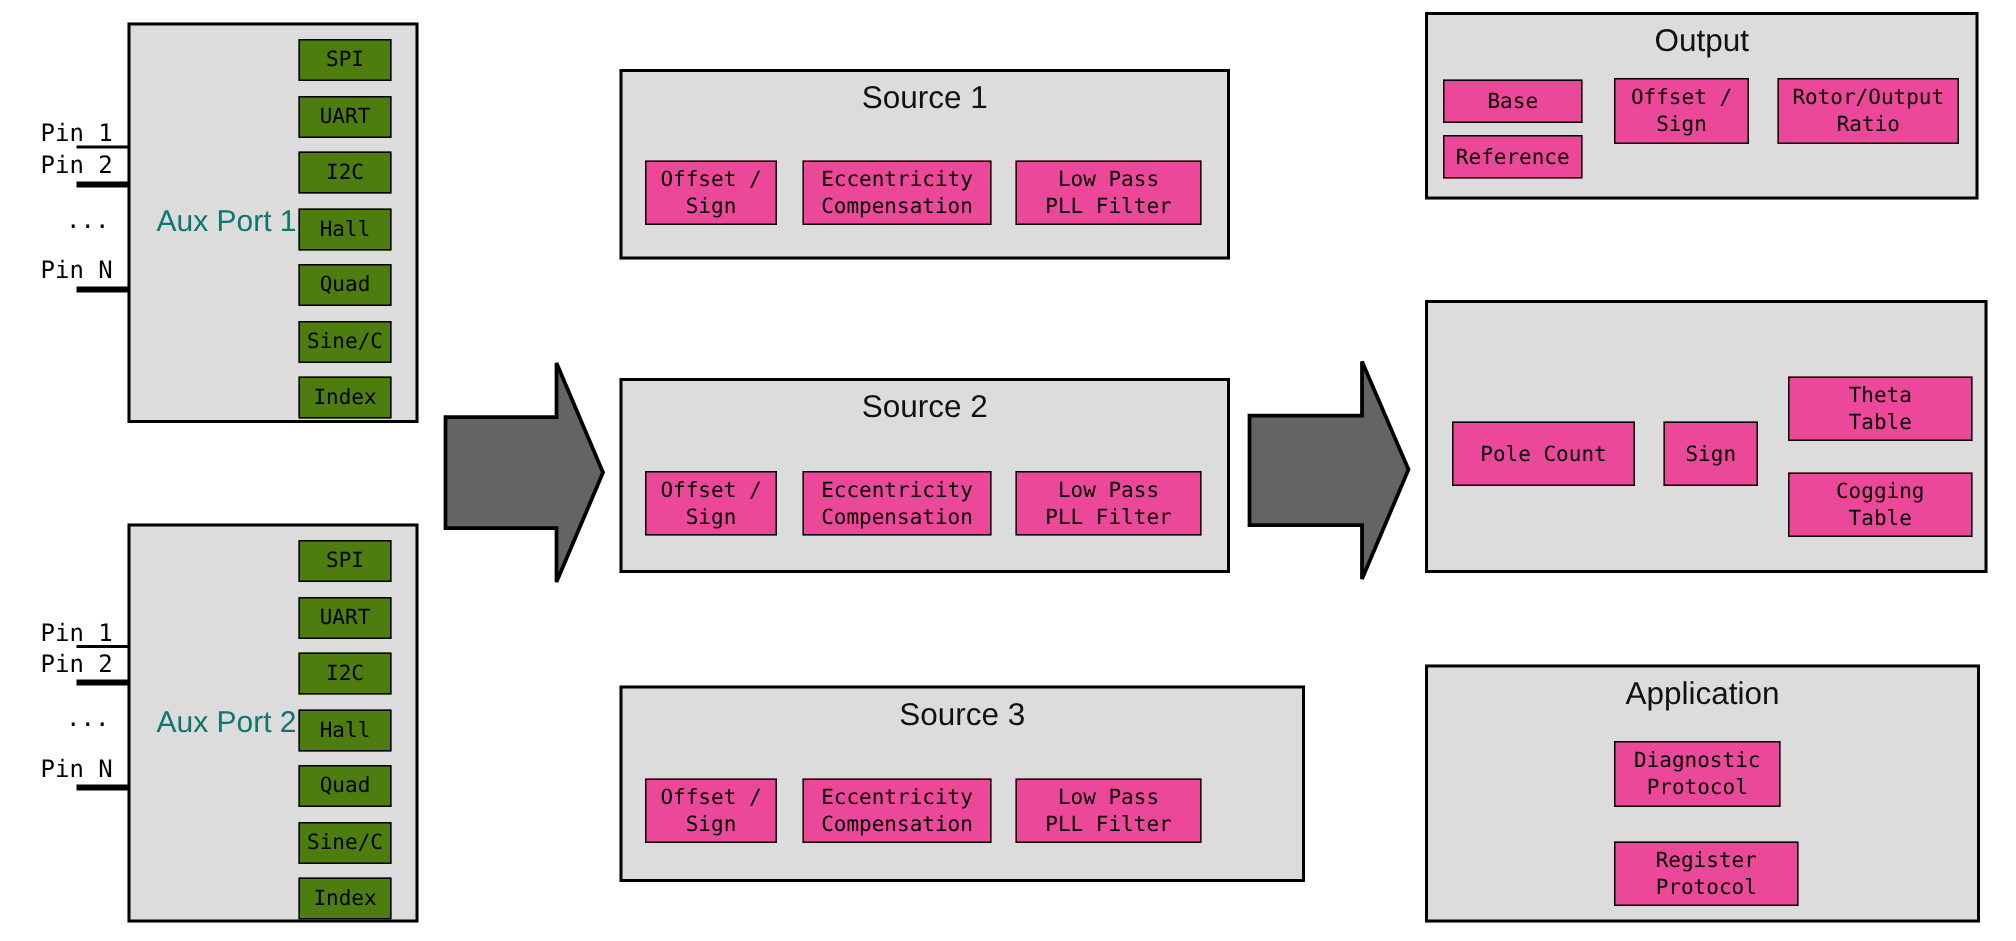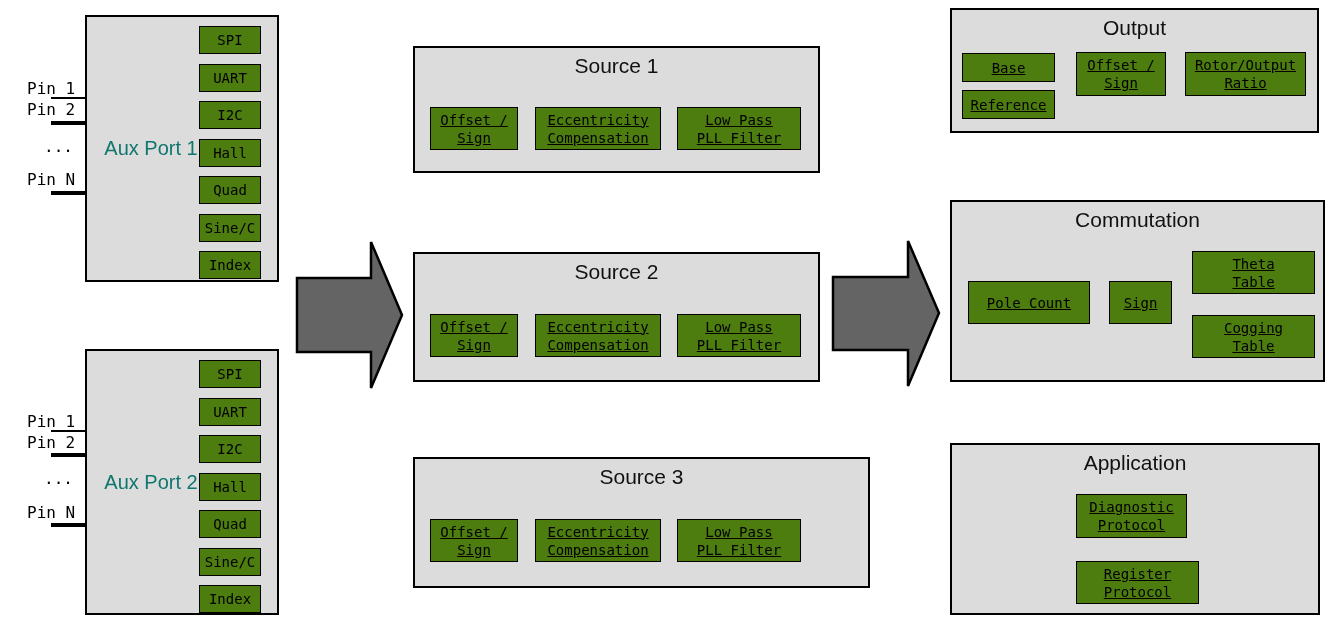--- a/index.html
+++ b/index.html
@@ -20,24 +20,24 @@
     display:flex;align-items:center;justify-content:center;
     font-size:20px;color:#0f766e;
   }
   .ifbox{
     position:absolute;right:16px;width:62px;height:28px;
     background:#4d7c0f;border:1.5px solid #000;box-sizing:border-box;
     display:flex;align-items:center;justify-content:center;
     font-family:"DejaVu Sans Mono","Liberation Mono",monospace;font-size:14px;
   }
   .module{
-    position:absolute;background:#4d7c0f;border:1.5px solid #000;box-sizing:border-box;
+    position:absolute;background:#ec4899;border:1.5px solid #000;box-sizing:border-box;
     display:flex;align-items:center;justify-content:center;text-align:center;
     font-family:"DejaVu Sans Mono","Liberation Mono",monospace;font-size:14px;
-    line-height:18px;white-space:pre-line;text-decoration:underline;
+    line-height:18px;white-space:pre-line;
   }
   .pin-label{
     position:absolute;font-family:"DejaVu Sans Mono","Liberation Mono",monospace;
     font-size:16px;line-height:18px;color:#000;
   }
   .pin-stub{position:absolute;background:#000;height:3px;}
   .flow-arrow{position:absolute;}
 </style>
 </head>
 <body>
@@ -123,21 +123,20 @@
     <div class="block-title">Output</div>
     <div class="module" style="left:10px;top:43px;width:93px;height:29px;">Base</div>
     <div class="module" style="left:10px;top:80px;width:93px;height:29px;">Reference</div>
     <div class="module" style="left:124px;top:42px;width:90px;height:44px;">Offset /
 Sign</div>
     <div class="module" style="left:233px;top:42px;width:121px;height:44px;">Rotor/Output
 Ratio</div>
   </div>
 
   <div class="block" style="left:950px;top:200px;width:375px;height:182px;">
-    <div class="block-title">Commutation</div>
     <div class="module" style="left:16px;top:79px;width:122px;height:43px;">Pole Count</div>
     <div class="module" style="left:157px;top:79px;width:63px;height:43px;">Sign</div>
     <div class="module" style="left:240px;top:49px;width:123px;height:43px;">Theta
 Table</div>
     <div class="module" style="left:240px;top:113px;width:123px;height:43px;">Cogging
 Table</div>
   </div>
 
   <div class="block" style="left:950px;top:443px;width:370px;height:172px;">
     <div class="block-title">Application</div>

